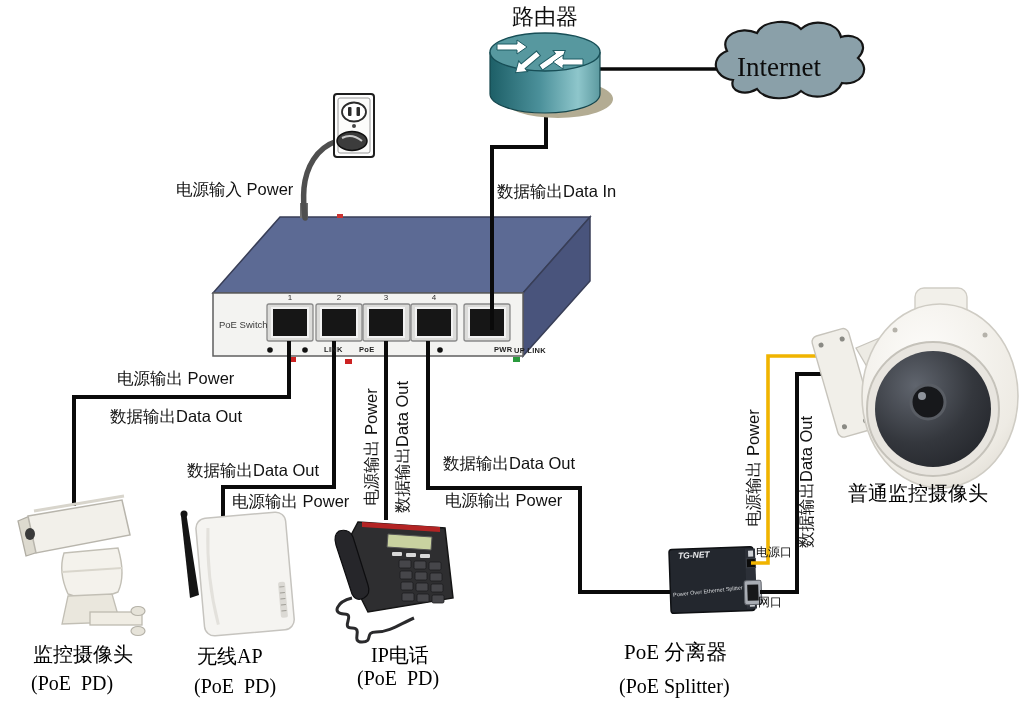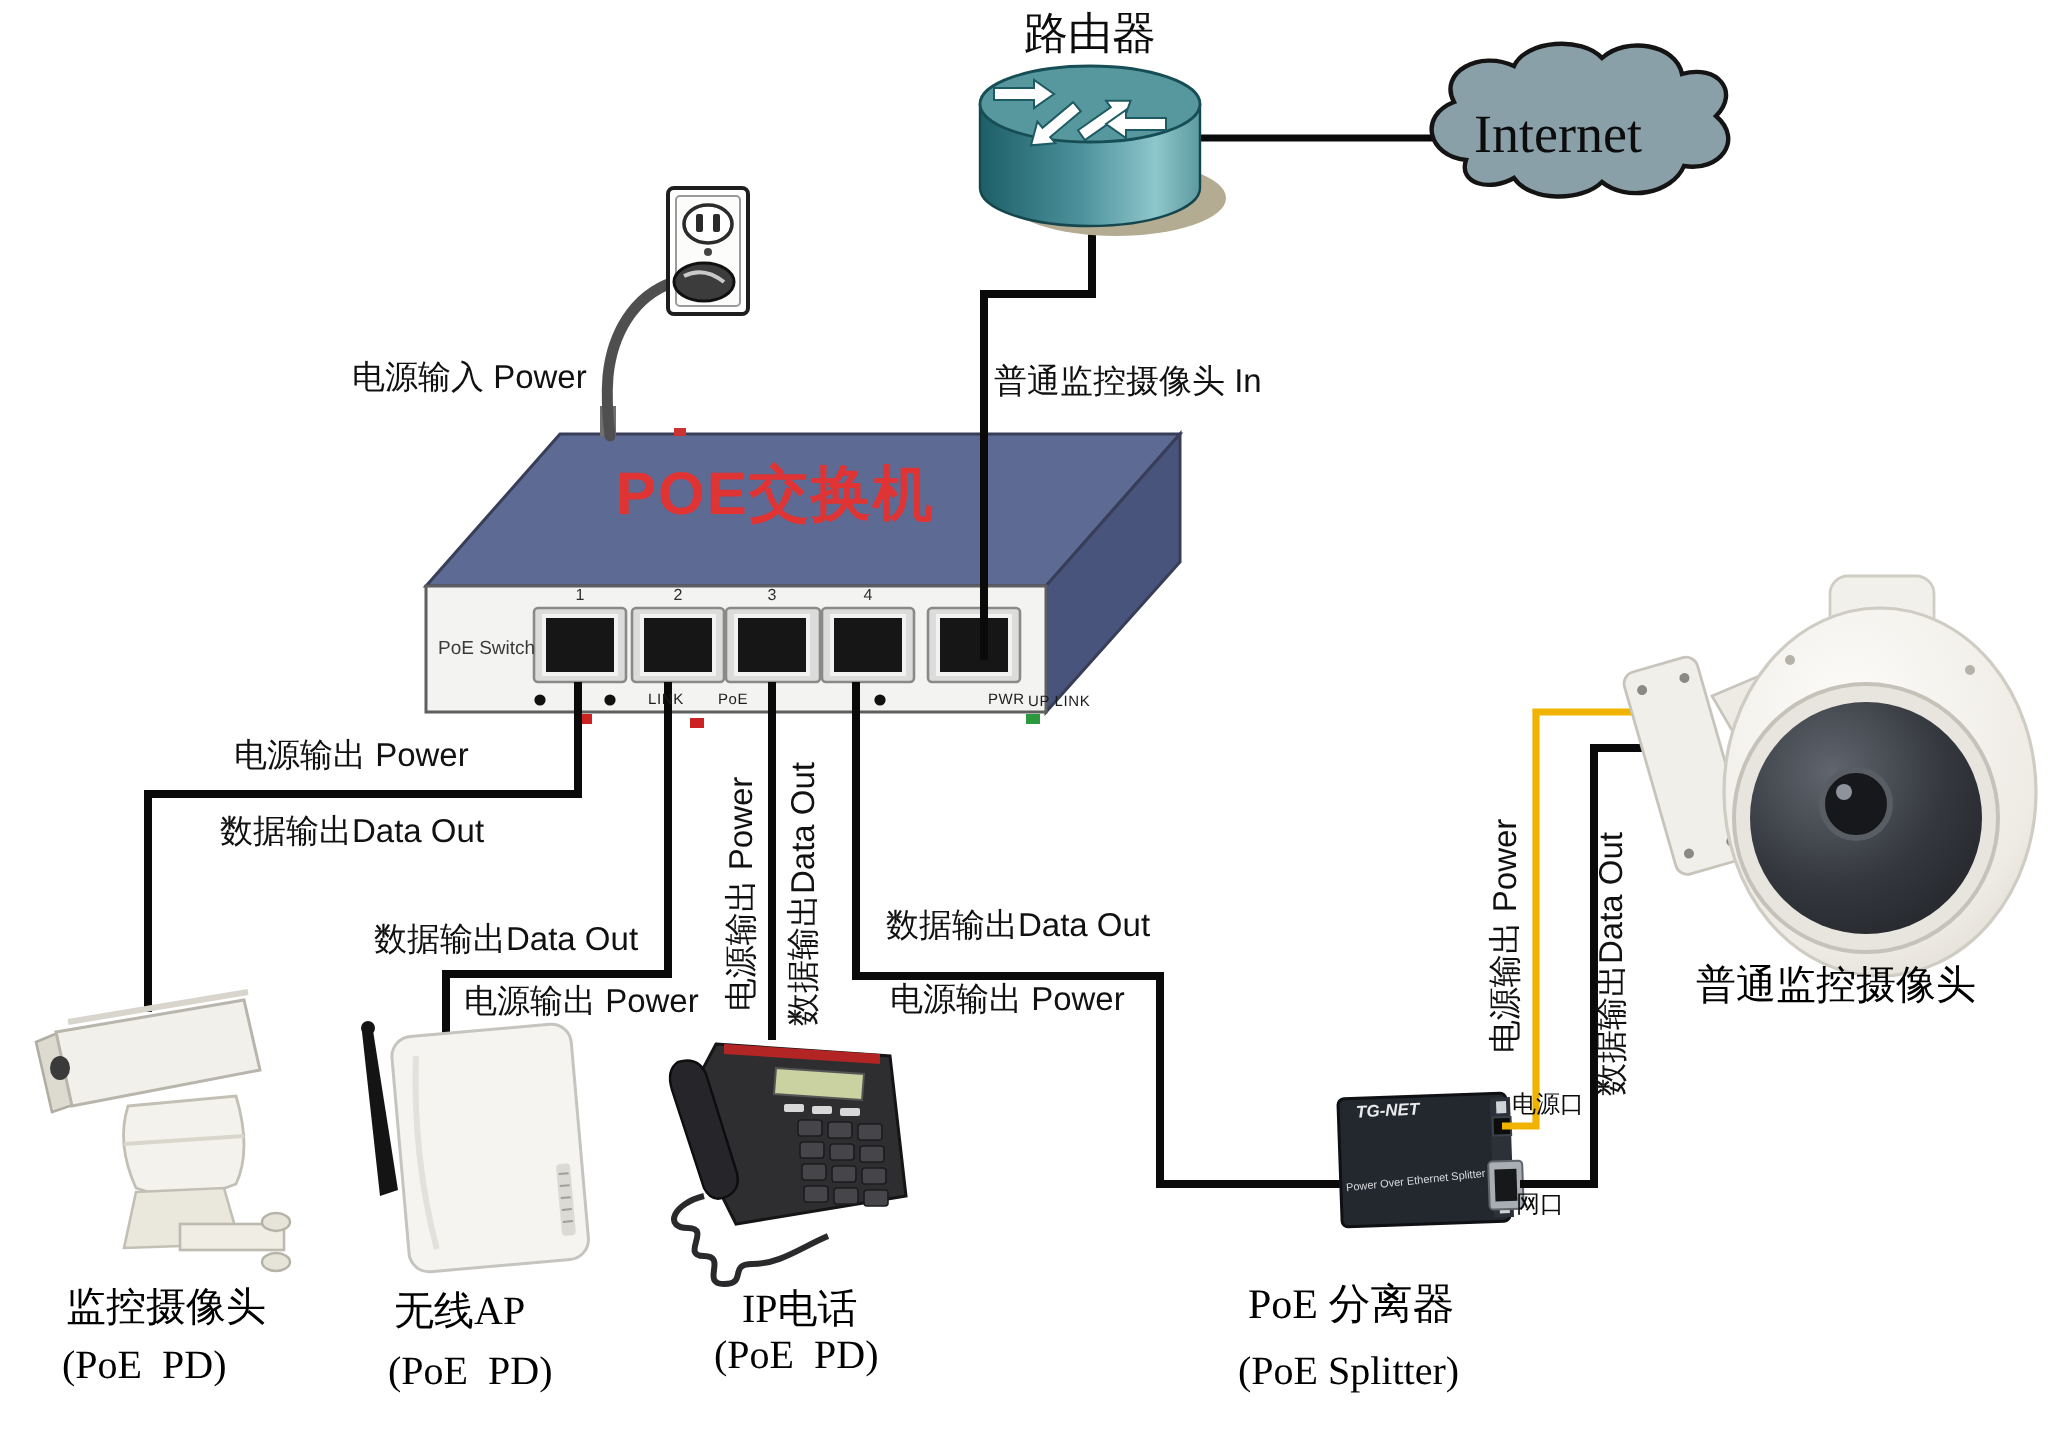--- a/index.html
+++ b/index.html
@@ -5,21 +5,21 @@
   html,body{margin:0;padding:0;background:#fff;}
   .stage{position:relative;width:1024px;height:723px;background:#ffffff;overflow:hidden;
          font-family:"Liberation Sans",sans-serif;}
   svg.art{position:absolute;left:0;top:0;}
   .lbl{position:absolute;font-family:"Liberation Sans",sans-serif;font-size:16.5px;color:#111;
        white-space:pre;line-height:1;}
   .lbl-v{position:absolute;font-family:"Liberation Sans",sans-serif;font-size:16.5px;color:#111;
        white-space:pre;line-height:1;transform:translate(-50%,-50%) rotate(-90deg);}
   .serif{font-family:"Liberation Serif","DejaVu Serif",serif;font-size:20px;color:#000;}
   .switch-title{font-size:30px;font-weight:bold;color:#e03434;letter-spacing:1px;}
-  .tiny{font-size:7.5px;font-weight:normal;color:#1d1d1d;letter-spacing:.3px;padding-left:48px;}
+  .tiny{font-size:7.5px;font-weight:bold;color:#1d1d1d;letter-spacing:.3px;padding-left:48px;}
   .pnum{font-size:8px;color:#2e2e2e;transform:translateX(-50%);}
   .internet-lbl{font-family:"Liberation Serif","DejaVu Serif",serif;font-size:27px;color:#0c0c0c;}
   .router-lbl{font-size:22px;color:#0c0c0c;}
   .tgnet{font-size:8.5px;font-weight:bold;font-style:italic;color:#e9eaec;transform:rotate(-3deg);}
   .paneltxt{font-size:5.5px;color:#d7d9dc;transform:rotate(-6deg);}
   .portlbl{font-size:12px;color:#0c0c0c;}
 </style>
 </head>
 <body>
 
@@ -207,33 +207,32 @@
     <circle cx="928" cy="402" r="17" fill="#17181b" stroke="#595d64" stroke-width="3"></circle>
     <circle cx="922" cy="396" r="4" fill="#8e939b"></circle>
     <circle cx="895" cy="330" r="2.5" fill="#b5b2aa"></circle>
         <circle cx="985" cy="335" r="2.5" fill="#b5b2aa"></circle>
   </g>
 </svg>
 
 <div class="lbl router-lbl" style="left:512px;top:6px;">路由器</div>
 <div class="lbl internet-lbl" style="left:737px;top:54px;">Internet</div>
 
-<div class="lbl switch-title" style="left:308px;top:233px;">POE交换机</div>
 <div class="lbl" style="left:219px;top:320px;font-size:9.5px;color:#3a3a3a;">PoE Switch</div>
 <div class="lbl pnum" style="left:290px;top:294px;">1</div>
 <div class="lbl pnum" style="left:339px;top:294px;">2</div>
 <div class="lbl pnum" style="left:386px;top:294px;">3</div>
 <div class="lbl pnum" style="left:434px;top:294px;">4</div>
 <div class="lbl tiny" style="left:276px;top:346px;">LINK</div>
 <div class="lbl tiny" style="left:311px;top:346px;">PoE</div>
 <div class="lbl tiny" style="left:446px;top:346px;">PWR</div>
 <div class="lbl tiny" style="left:466px;top:347px;">UP LINK</div>
 
 <div class="lbl" style="left:176px;top:181px;">电源输入 Power</div>
-<div class="lbl" style="left:497px;top:183px;">普通监控摄像头 In</div>
+<div class="lbl" style="left:497px;top:183px;">数据输出Data In</div>
 
 <div class="lbl" style="left:117px;top:370px;">电源输出 Power</div>
 <div class="lbl" style="left:110px;top:408px;">数据输出Data Out</div>
 <div class="lbl" style="left:187px;top:462px;">数据输出Data Out</div>
 <div class="lbl" style="left:232px;top:493px;">电源输出 Power</div>
 <div class="lbl-v" style="left:371px;top:447px;">电源输出 Power</div>
 <div class="lbl-v" style="left:402px;top:447px;">数据输出Data Out</div>
 <div class="lbl" style="left:443px;top:455px;">数据输出Data Out</div>
 <div class="lbl" style="left:445px;top:492px;">电源输出 Power</div>
 <div class="lbl-v" style="left:753px;top:468px;">电源输出 Power</div>

